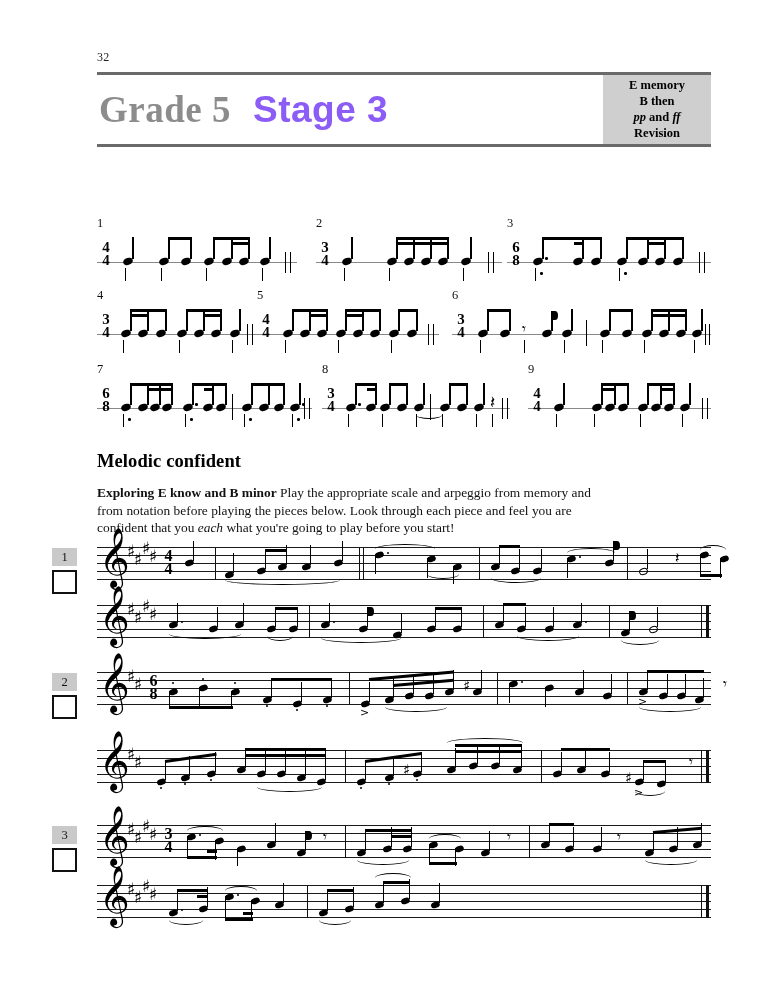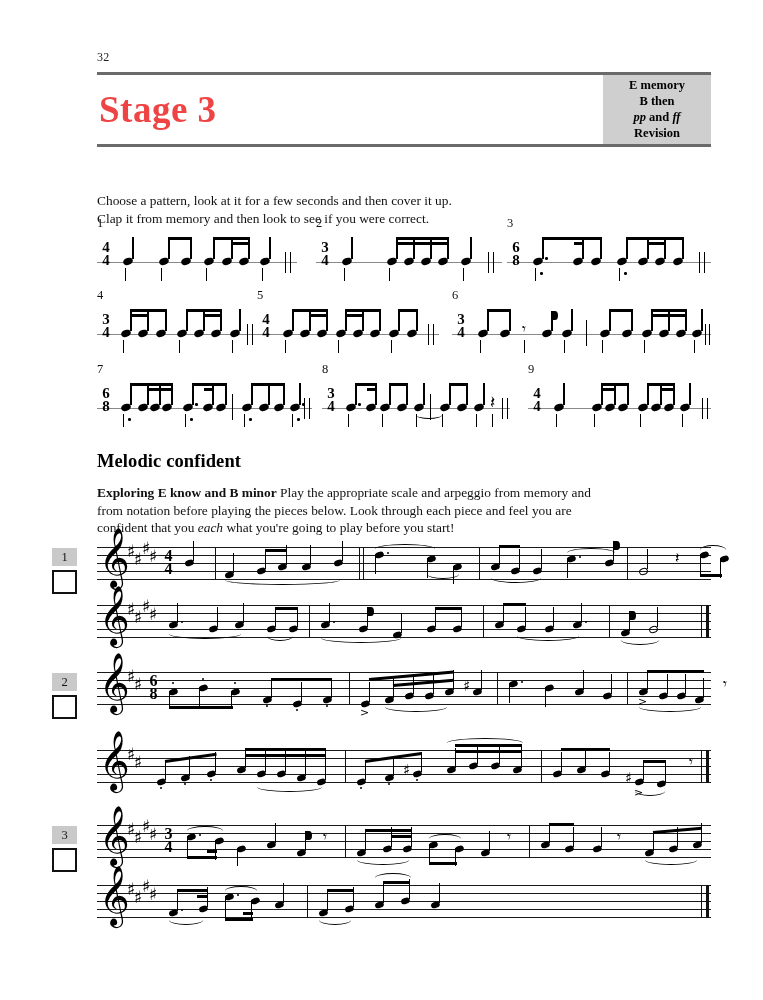--- a/index.html
+++ b/index.html
@@ -60,24 +60,24 @@
     padding-left: 2px;
   }
   .grade-label {
     font-family: "Liberation Serif", serif;
     font-weight: bold;
     font-size: 37px;
     color: #8c8c8c;
     letter-spacing: .5px;
   }
   .stage-label {
-    font-family: Liberation Serif, serif;
+    font-family: Liberation Sans, sans-serif;
     font-weight: bold;
     font-size: 37px;
-    color: #ef4444;
+    color: #8b5cf6;
     letter-spacing: .5px;
   }
 
   .keybox {
     position: absolute;
     right: 0;
     top: 0;
     width: 108px;
     height: 69px;
     background: #cfcfcf;
@@ -332,38 +332,35 @@
 <body>
 
 <div class="page">
 
   <div class="page-number">32</div>
 
   <div class="rule rule-top"></div>
 
   <div class="title-block">
     <div class="title-row">
+      <span class="grade-label">Grade 5</span>
       <span class="stage-label">Stage 3</span>
     </div>
 
     <div class="keybox">
       <div>E memory</div>
       <div>B then</div>
       <div class="dyn"><i>pp</i><span> and </span><i>ff</i></div>
       <div>Revision</div>
     </div>
   </div>
 
   <div class="rule rule-bottom"></div>
 
 
-  <div class="body-text" style="top:192px; width:560px;">
-    <span>Choose a pattern, look at it for a few seconds and then cover it up.</span><br>
-    <span>Clap it from memory and then look to see if you were correct.</span>
-  </div>
 
   <div class="rhythm-row" style="top:232px; height:66px;">
 
     <div class="rex" style="left:97px; width:200px;">
       <div class="rex-num">1</div>
       <div class="rline" style="left:0; width:200px;"></div>
       <div class="timesig">
         <span>4</span>
         <span>4</span>
       </div>

